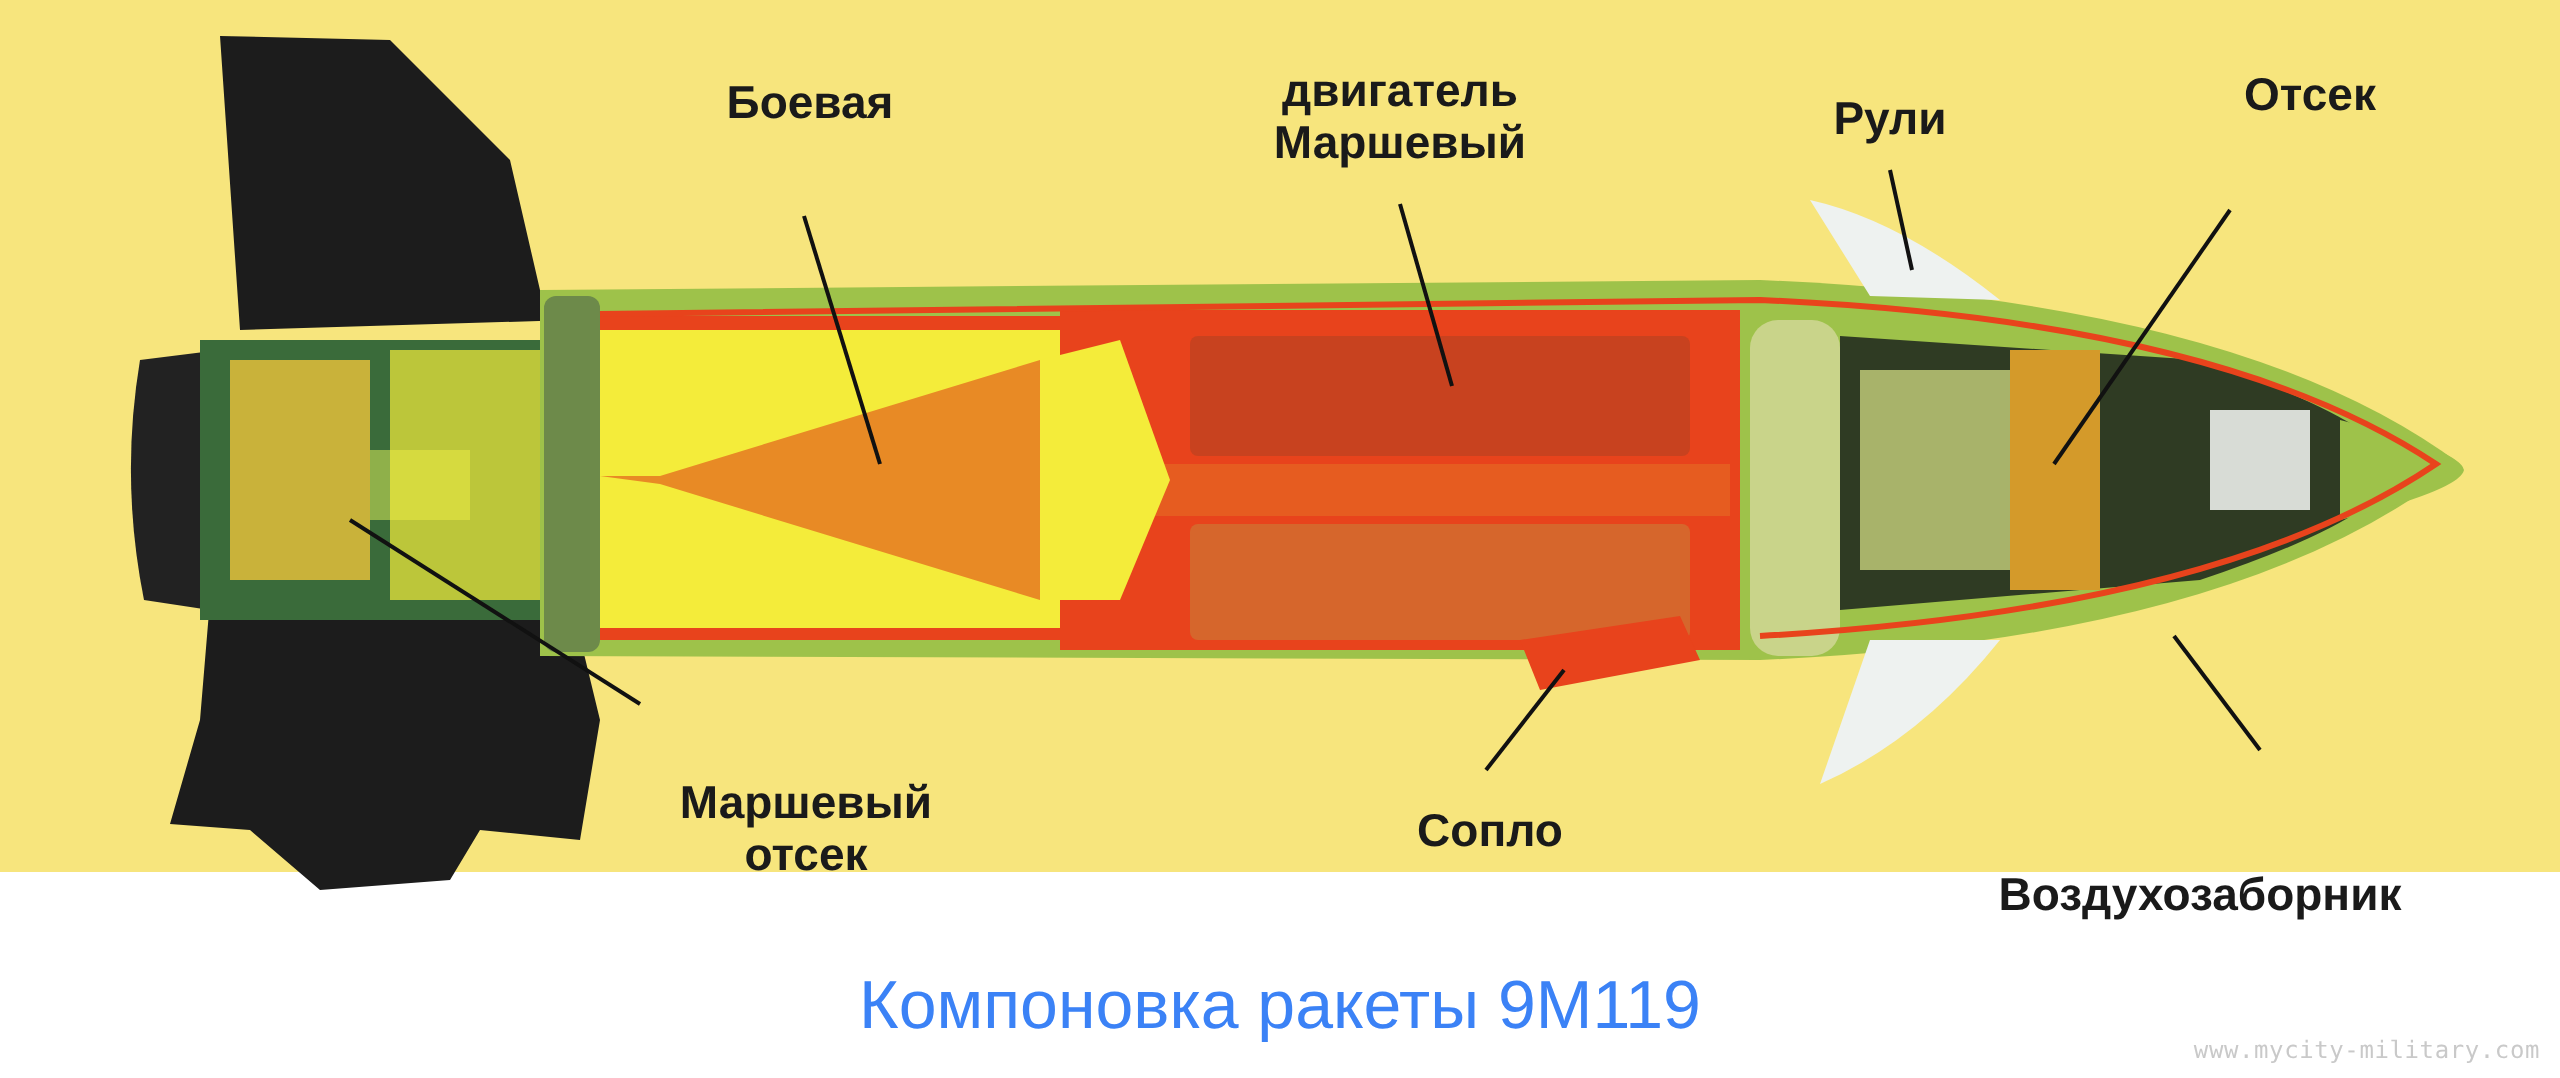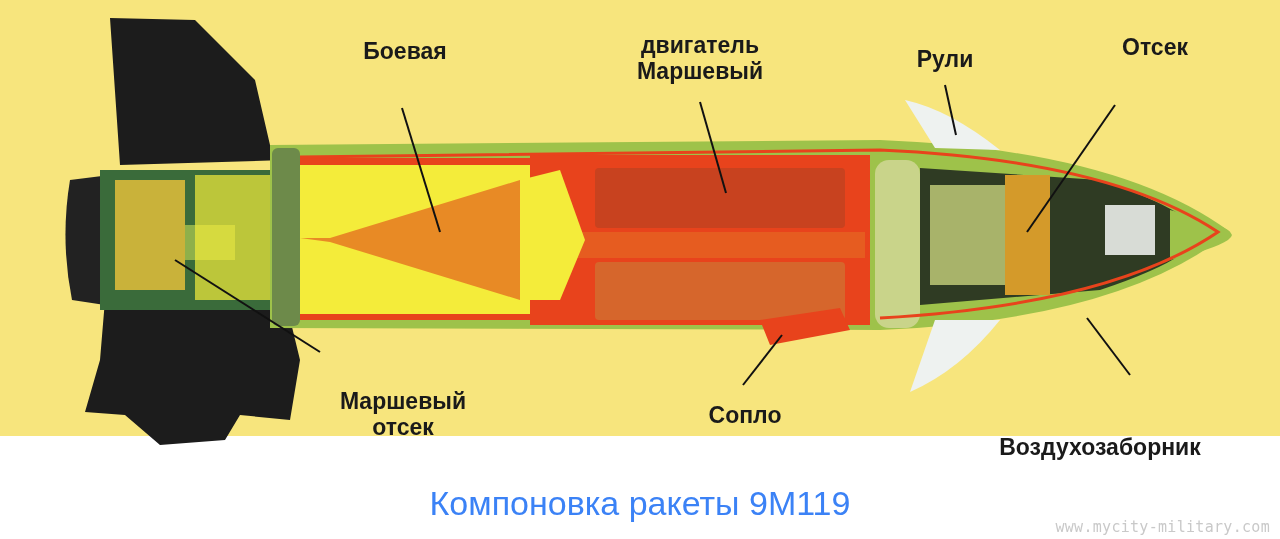--- a/index.html
+++ b/index.html
@@ -1,21 +1,21 @@
 <!DOCTYPE html>
 <html><head>
 <meta charset="utf-8">
 <style>
   html,body{margin:0;padding:0;}
   body{width:1280px;height:539px;background:#ffffff;position:relative;overflow:hidden;font-family:"Liberation Sans",sans-serif;}
   #panel{position:absolute;left:0;top:0;width:1280px;height:436px;background:#f7e57d;}
   #panel svg{position:absolute;left:0;top:0;}
   .lbl{position:absolute;font-family:"Liberation Sans",sans-serif;font-weight:bold;font-size:23px;line-height:26px;color:#1a1a1a;text-align:center;white-space:nowrap;}
   #caption{position:absolute;left:0;width:1280px;top:484px;text-align:center;font-size:34px;color:#3b82f6;font-family:"Liberation Sans",sans-serif;}
-  #watermark{position:absolute;right:10px;top:518px;font-family:"DejaVu Sans Mono",monospace;font-size:15px;color:#c9c9c9;letter-spacing:0.3px;}
+  #watermark{position:absolute;right:10px;top:518px;font-family:"DejaVu Sans Mono",monospace;font-size:12px;color:#c9c9c9;letter-spacing:0.3px;}
 </style>
 </head>
 <body>
 
 <div id="panel">
   <svg width="1280" height="468" viewBox="0 0 1280 468">
 
     <g>
       <path d="M110,18 L195,20 L255,80 L270,145 L280,148 L285,160 L120,165 Z" fill="#1c1c1c"></path>
       <path d="M105,300 L285,298 L300,360 L290,420 L240,415 L225,440 L160,445 L125,415 L85,412 L100,360 Z" fill="#1c1c1c"></path>

